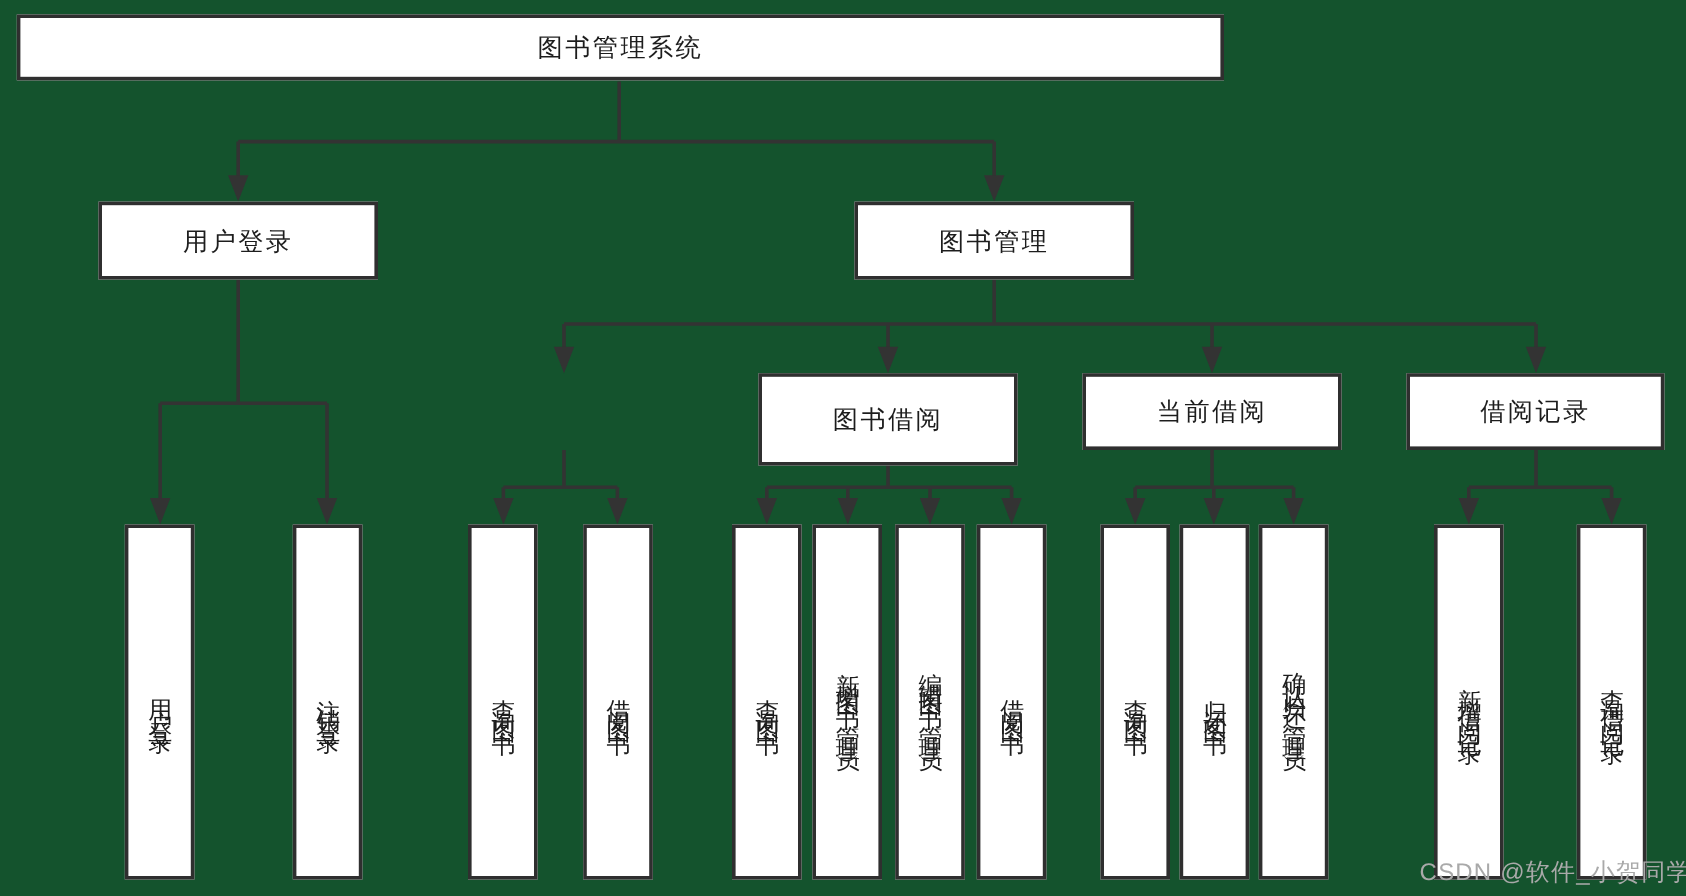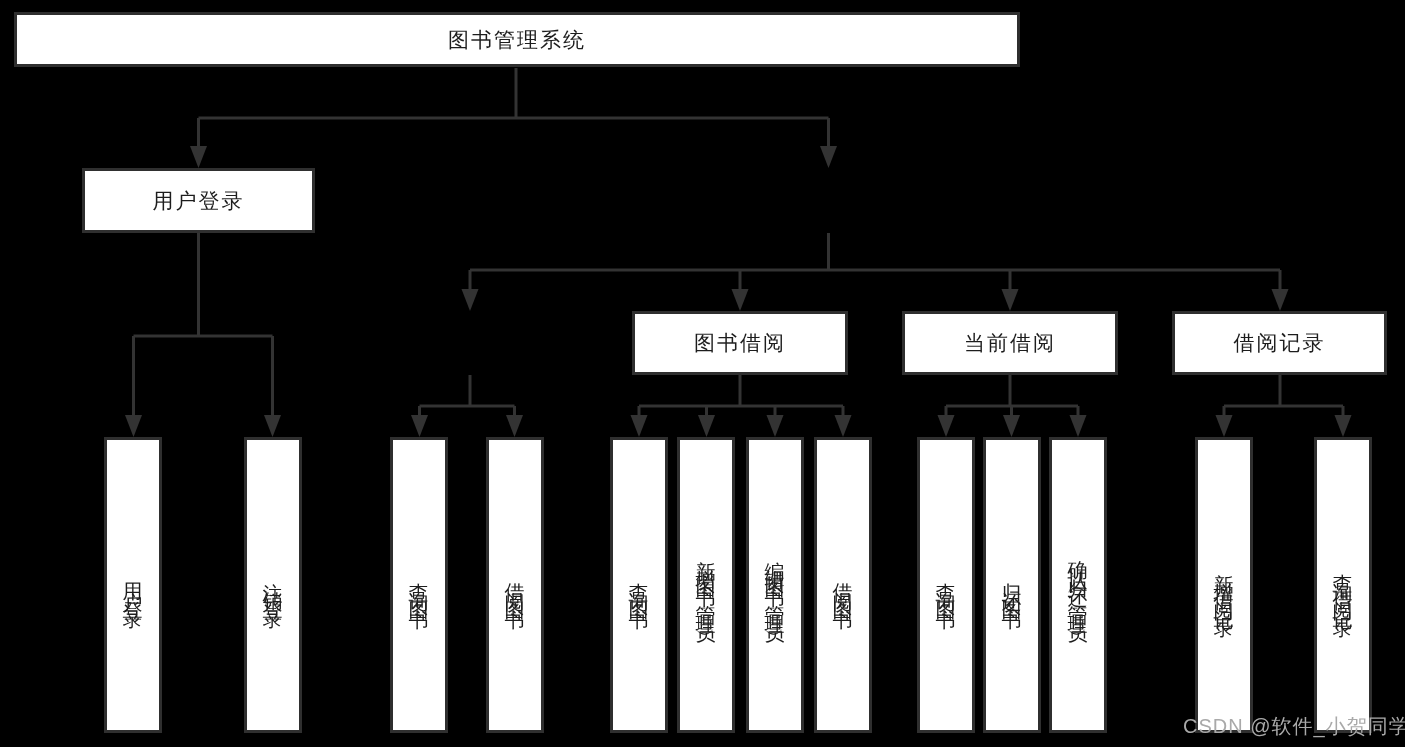--- a/index.html
+++ b/index.html
@@ -1,20 +1,20 @@
 <!DOCTYPE html>
 <html><head>
 <meta charset="utf-8">
 <style>
   html, body { margin: 0; padding: 0; background: #ffffff; }
   .canvas {
     position: relative;
     width: 1405px;
     height: 747px;
-    background: #000000;
+    background: #14532d;
     font-family: "Liberation Sans", sans-serif;
     overflow: hidden;
   }
   .wires {
     position: absolute;
     left: 0; top: 0;
     width: 1405px; height: 747px;
     z-index: 1;
   }
   .node {
@@ -96,22 +96,23 @@
     <g>
       <path d="M1280,375 V406 M1224,406 H1343 M1224,406 V417 M1343,406 V417"></path>
       <polygon points="1215.5,415 1232.5,415 1224,437"></polygon>
       <polygon points="1334.5,415 1351.5,415 1343,437"></polygon>
     </g>
   </svg>
 
   <div class="node hnode root" style="left:14px; top:12px; width:1006px; height:55px;">图书管理系统</div>
 
   <div class="node hnode" style="left:82px; top:168px; width:233px; height:65px;">用户登录</div>
+  <div class="node hnode" style="left:712px; top:168px; width:233px; height:65px;">图书管理</div>
 
-  <div class="node hnode" style="left:632px; top:311px; width:216px; height:64px;">图书借阅</div>
+  <div class="node hnode" style="left:632px; top:311px; width:216px; height:77px;">图书借阅</div>
   <div class="node hnode" style="left:1172px; top:311px; width:215px; height:64px;">借阅记录</div>
   <div class="node hnode" style="left:902px; top:311px; width:216px; height:64px;">当前借阅</div>
 
   <div class="node vnode" style="left:104px; top:437px; width:58px; height:296px;">
     <span class="vlabel">用户登录</span>
   </div>
   <div class="node vnode" style="left:244px; top:437px; width:58px; height:296px;">
     <span class="vlabel">注销登录</span>
   </div>
 

